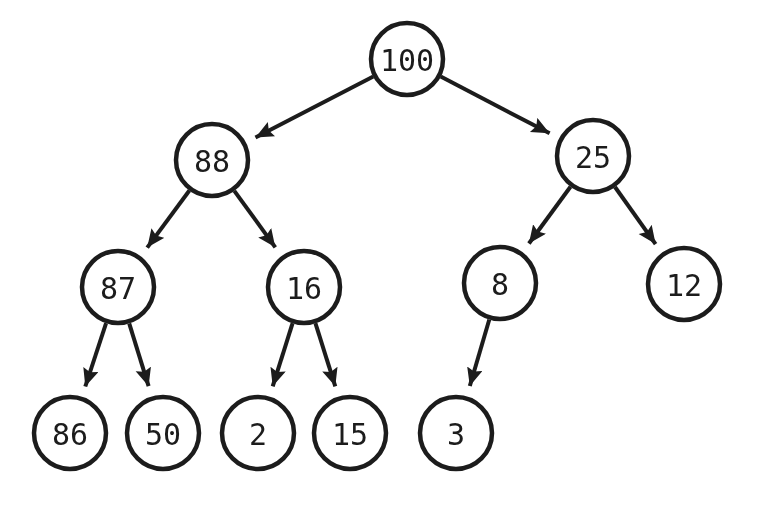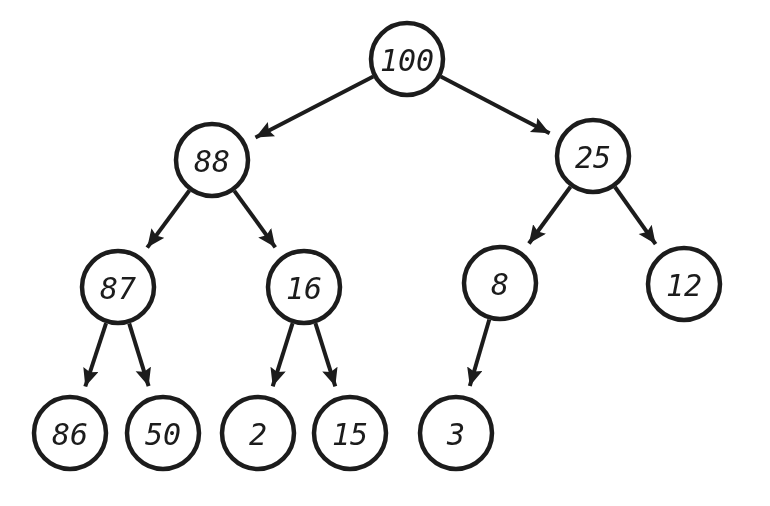--- a/index.html
+++ b/index.html
@@ -11,21 +11,20 @@
     height: 506px;
     background: #ffffff;
     overflow: hidden;
     font-family: "DejaVu Sans Mono", monospace;
   }
   .diagram-wrap {
     position: relative;
     width: 618px;
     height: 506px;
     background: #ffffff;
-    font-style: italic;
   }
   svg {
     display: block;
   }
   .node-label {
     font-family: "DejaVu Sans Mono", monospace;
     fill: #1c1c1c;
     user-select: none;
   }
 </style>

